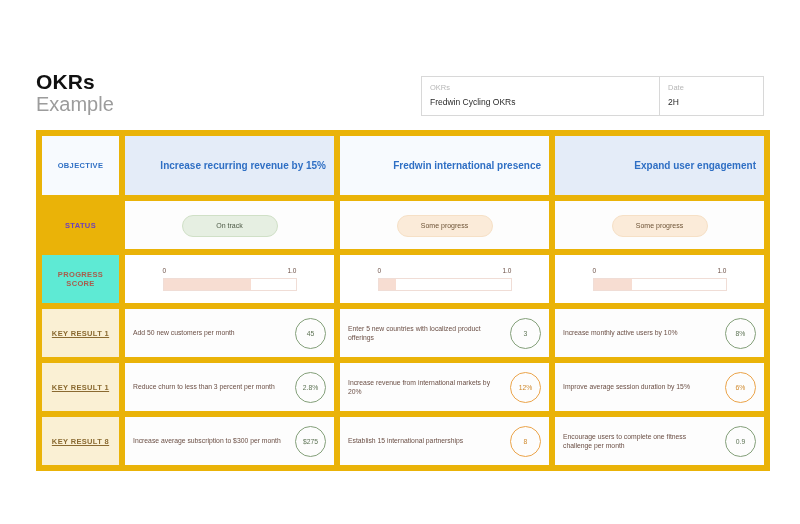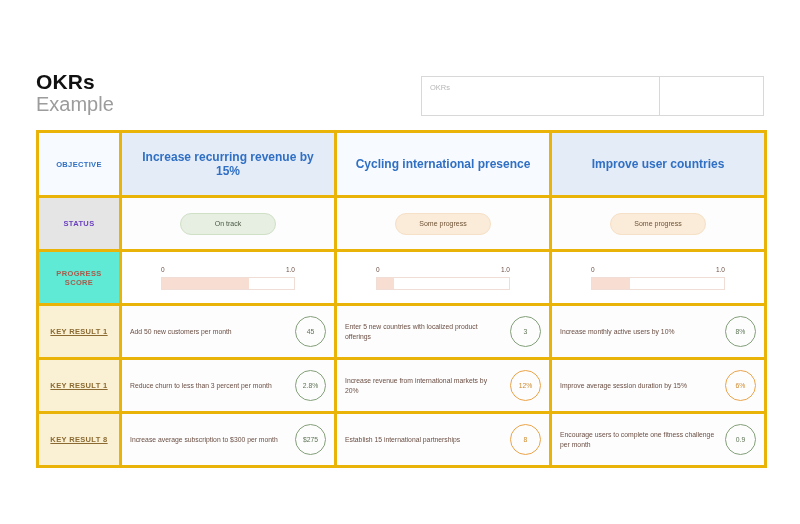--- a/index.html
+++ b/index.html
@@ -84,46 +84,46 @@
   
   .okr-table {
     position: absolute;
     left: 36px;
     top: 130px;
     width: 728px;
     border-collapse: collapse;
     table-layout: fixed;
   }
   .okr-table td {
-    border: 3px solid #eab308;
+    border: 6px solid #eab308;
     box-sizing: border-box;
     vertical-align: middle;
     padding: 8px;
   }
   col.c-label { width: 83px; }
   col.c-obj   { width: 215px; }
 
   .row-label {
     text-align: center;
     font-size: 7.5px;
     font-weight: bold;
     letter-spacing: 0.35px;
   }
 
   
   .lbl-objective { background: #f7fafe; color: #2f6fc4; }
-  .lbl-status    { background: #e5e5e5; color: #6b3fbf; }
+  .lbl-status    { background: #eab308; color: #6b3fbf; }
   .lbl-progress  { background: #5eead4; color: #a95b4c; }
   .lbl-kr        { background: #faf0d4; color: #8a6a31; text-decoration: underline; }
 
   
   .obj-cell {
     height: 65px;
-    text-align: center;
-    font-size: 12px;
+    text-align: right;
+    font-size: 10px;
     font-weight: bold;
     color: #2f6fc4;
     padding: 0 10px;
   }
   .obj-a { background: #e4ecf8; }
   .obj-b { background: #f7fafe; }
   .obj-c { background: #e4ecf8; }
 
   
   .status-cell {
@@ -221,38 +221,43 @@
 
   <div class="header">
     <div class="title-block">
       <div class="doc-title">OKRs</div>
       <div class="doc-subtitle">Example</div>
     </div>
 
     <div class="info-box">
       <div class="info-cell first">
         <div class="info-label">OKRs</div>
+        <div class="info-value">Fredwin Cycling OKRs</div>
+      </div>
+      <div class="info-cell second">
+        <div class="info-label">Date</div>
+        <div class="info-value">2H</div>
       </div>
     </div>
   </div>
 
   <table class="okr-table">
     <colgroup>
       <col class="c-label">
       <col class="c-obj">
       <col class="c-obj">
       <col class="c-obj">
     </colgroup>
     <tbody>
 
       <tr>
         <td class="row-label lbl-objective">OBJECTIVE</td>
         <td class="obj-cell obj-a">Increase recurring revenue by 15%</td>
-        <td class="obj-cell obj-b">Cycling international presence</td>
-        <td class="obj-cell obj-c">Improve user countries</td>
+        <td class="obj-cell obj-b">Fredwin international presence</td>
+        <td class="obj-cell obj-c">Expand user engagement</td>
       </tr>
 
       <tr>
         <td class="row-label lbl-status">STATUS</td>
         <td class="status-cell">
           <span class="pill pill-green">On track</span>
         </td>
         <td class="status-cell">
           <span class="pill pill-orange">Some progress</span>
         </td>

